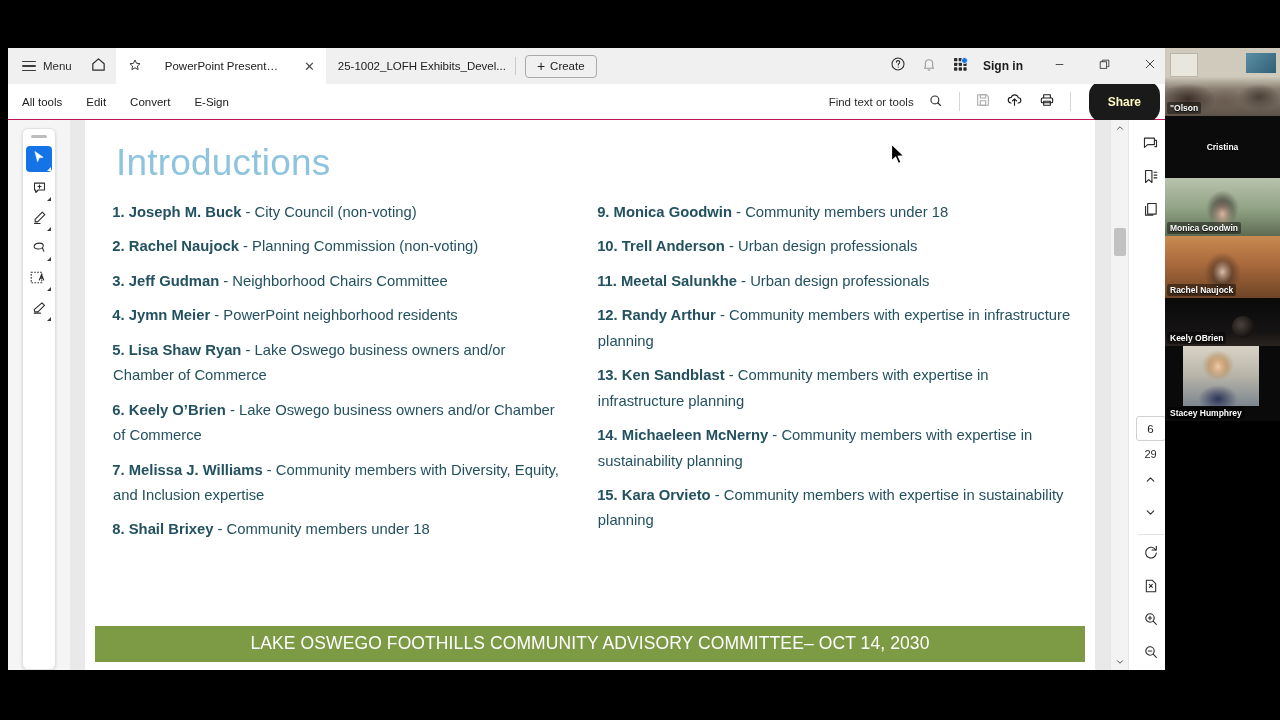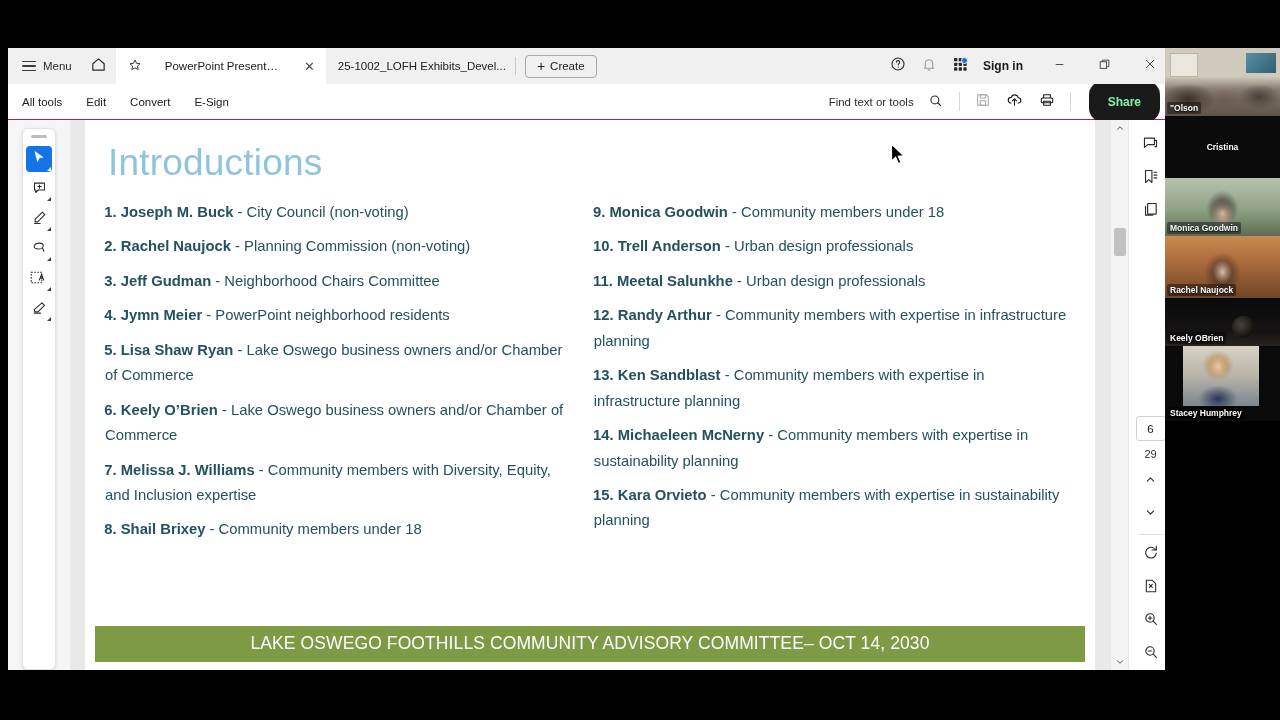--- a/index.html
+++ b/index.html
@@ -85,21 +85,21 @@
   .cmd:first-child { padding-left: 14px; }
   .cmdbar-right { margin-left: auto; display: flex; align-items: center; gap: 2px; padding-right: 12px; }
   .findbox {
     display: flex; align-items: center; gap: 14px; font-size: 11.5px;
     color: #2c2c2c; padding: 0 8px 0 4px; cursor: pointer;
   }
   .vsep { width: 1px; height: 19px; background: #d6d6d6; margin: 0 6px; }
   .cicon { width: 30px; height: 30px; display: flex; align-items: center; justify-content: center; cursor: pointer; }
   .share-btn {
     height: 41px; padding: 0 19px; border-radius: 14px; background: #1a1a1a;
-    color: #86efac; font-size: 12px; font-weight: bold;
+    color: #fef9c3; font-size: 12px; font-weight: bold;
     display: flex; align-items: center; margin-left: 10px; cursor: pointer;
   }
 
   
   .docbody { flex: 1; display: flex; position: relative; background: #f5f5f5; min-height: 0; }
 
   
   .leftrail { width: 62px; display: flex; justify-content: center; padding-top: 8px; }
   .toolstrip {
     width: 34px; background: #fff; border: 1px solid #e2e2e2; border-radius: 6px;
@@ -122,21 +122,21 @@
   
   .viewport {
     flex: 1; background: #e9e9e9; position: relative; overflow: hidden;
     display: flex; justify-content: center;
   }
   .page {
     width: 100%; max-width: 1010px; background: #fff; position: relative;
   }
 
   
-  .slide { position: absolute; inset: 0; padding: 22px 22px 0 20px; }
+  .slide { position: absolute; inset: 0; padding: 22px 22px 0 28px; }
   .slide-title {
     font-size: 37px; color: #8ec4dd; letter-spacing: .2px;
     font-weight: 400; padding-left: 3px; margin-bottom: 16px;
   }
   .cols { display: flex; gap: 28px; }
   .col { flex: 1; }
   .col-right { flex: 1.04; }
   .entry {
     font-size: 14.8px; line-height: 1.72; color: #235160;
     margin-bottom: 9px; text-indent: -0.05em;

